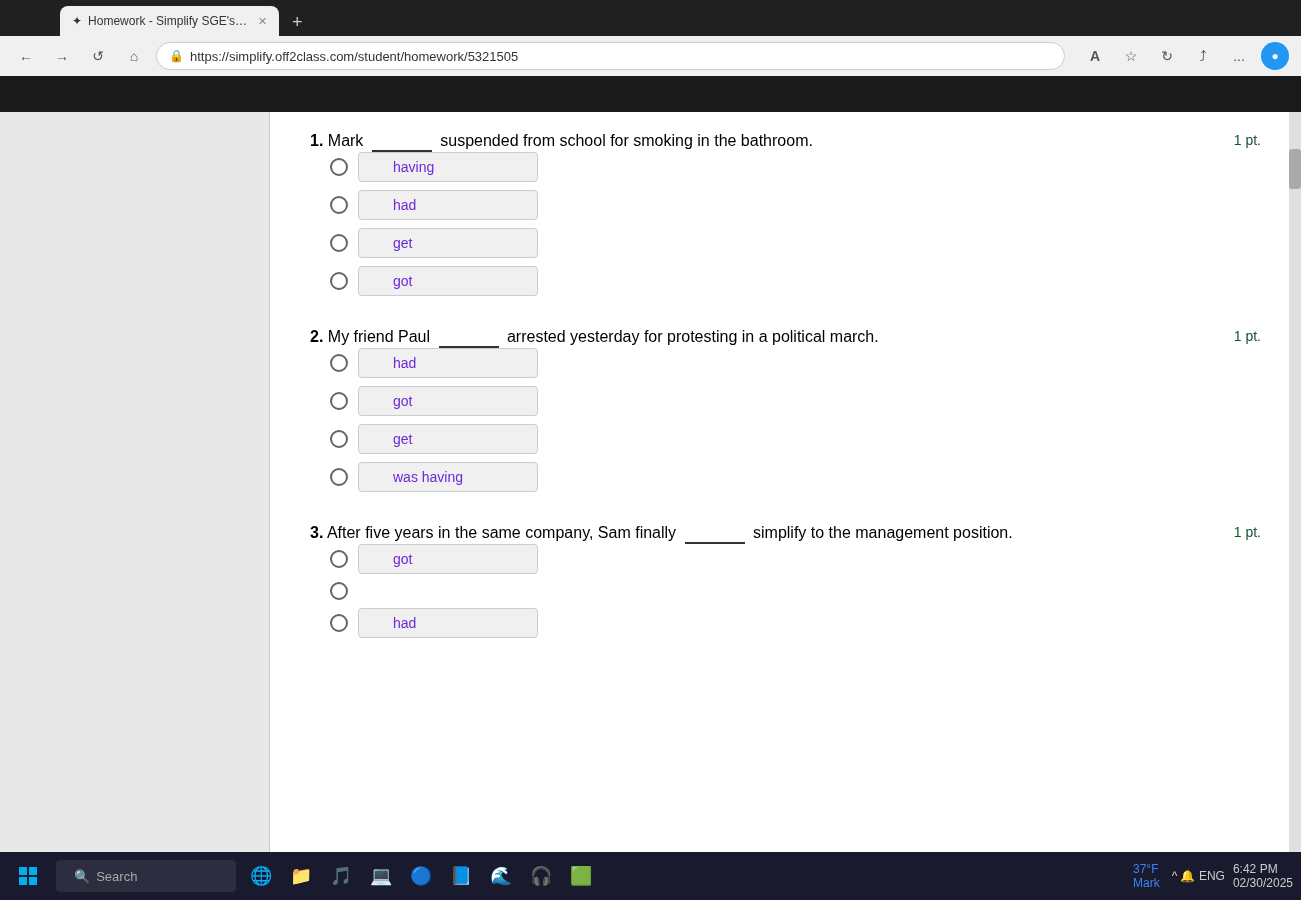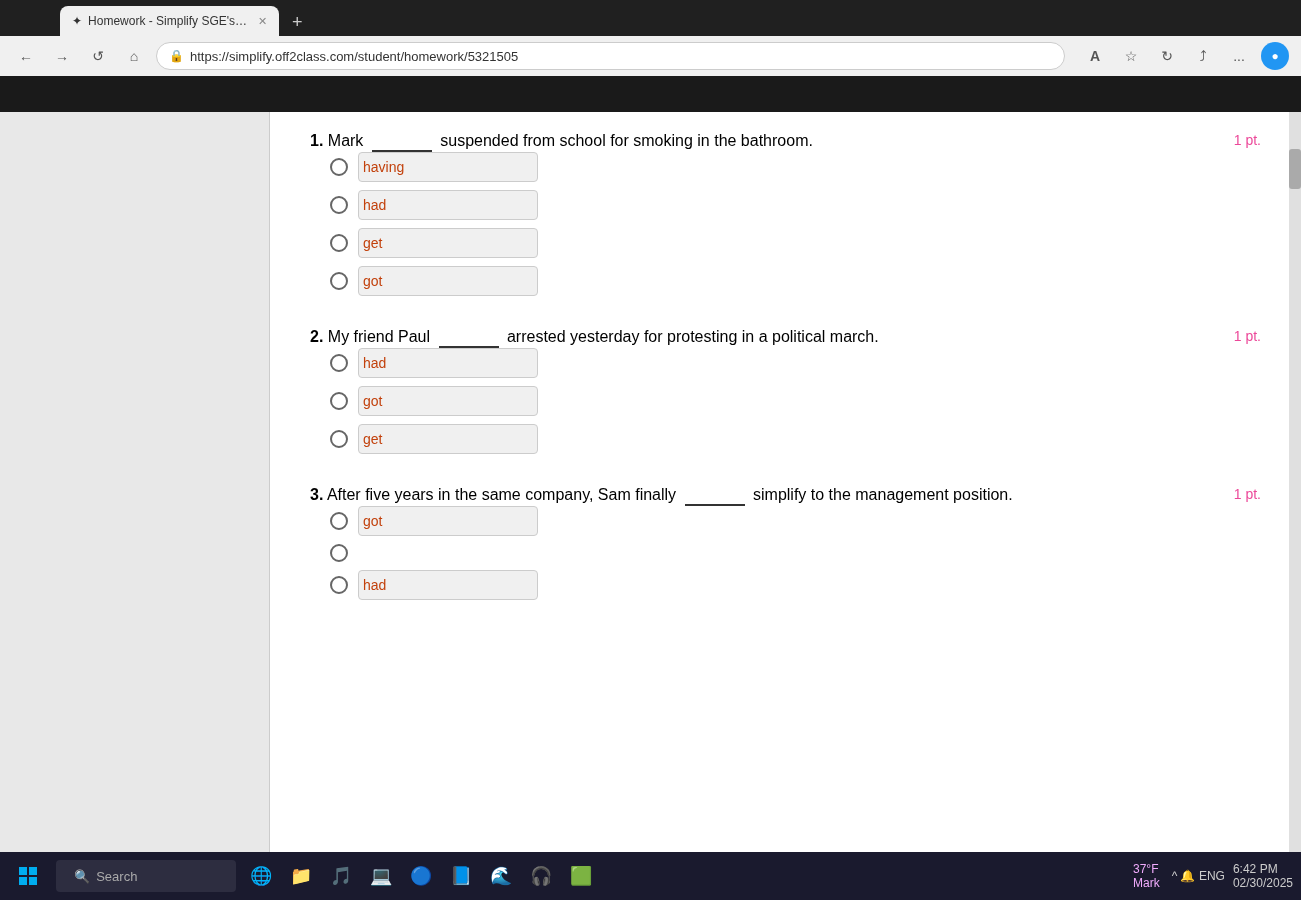--- a/index.html
+++ b/index.html
@@ -69,21 +69,21 @@
     .taskbar-right {
       position: absolute;
       right: 8px;
       display: flex;
       align-items: center;
       gap: 8px;
       color: #ccc;
       font-size: 12px;
     }
     .weather {
-      color: #f0abfc;
+      color: #3b82f6;
       font-size: 12px;
       margin-right: 4px;
     }
 
     
     .browser-chrome {
       position: absolute;
       top: 0;
       left: 0;
       width: 100%;
@@ -253,21 +253,21 @@
     }
 
     
     .question-block {
       margin-bottom: 32px;
     }
     .question-number {
       font-weight: 600;
     }
     .points {
-      color: #ec4899;
+      color: #14532d;
       font-size: 14px;
       margin-left: 16px;
     }
     .question-header {
       display: flex;
       align-items: flex-start;
       justify-content: flex-start;
     }
     .question-main-text {
       flex: 1;
@@ -299,23 +299,23 @@
       flex-shrink: 0;
       cursor: pointer;
       display: flex;
       align-items: center;
       justify-content: center;
     }
     .option-label-box {
       background: #f0f0f0;
       border: 1px solid #ccc;
       border-radius: 4px;
-      padding: 6px 4px;
+      padding: 6px 34px;
       font-size: 14px;
-      color: #c2410c;
+      color: #6d28d9;
       min-width: 180px;
       cursor: pointer;
     }
   </style>
 </head>
 <body>
 
 <div class="browser-chrome">
 
   <div class="title-bar">
@@ -407,20 +407,24 @@
           <div class="option-label-box">had</div>
         </li>
         <li class="option-item">
           <div class="option-radio"></div>
           <div class="option-label-box">got</div>
         </li>
         <li class="option-item">
           <div class="option-radio"></div>
           <div class="option-label-box">get</div>
         </li>
+        <li class="option-item">
+          <div class="option-radio"></div>
+          <div class="option-label-box">was having</div>
+        </li>
       </ul>
     </div>
 
     <div class="question-block">
       <div class="question-header">
         <div class="question-main-text">
           <span class="question-number">3.</span>
           <span>After five years in the same company, Sam finally</span>
           <span class="blank"> &nbsp;&nbsp;&nbsp;&nbsp;&nbsp;&nbsp;</span>
           <span>simplify to the management position.</span>

